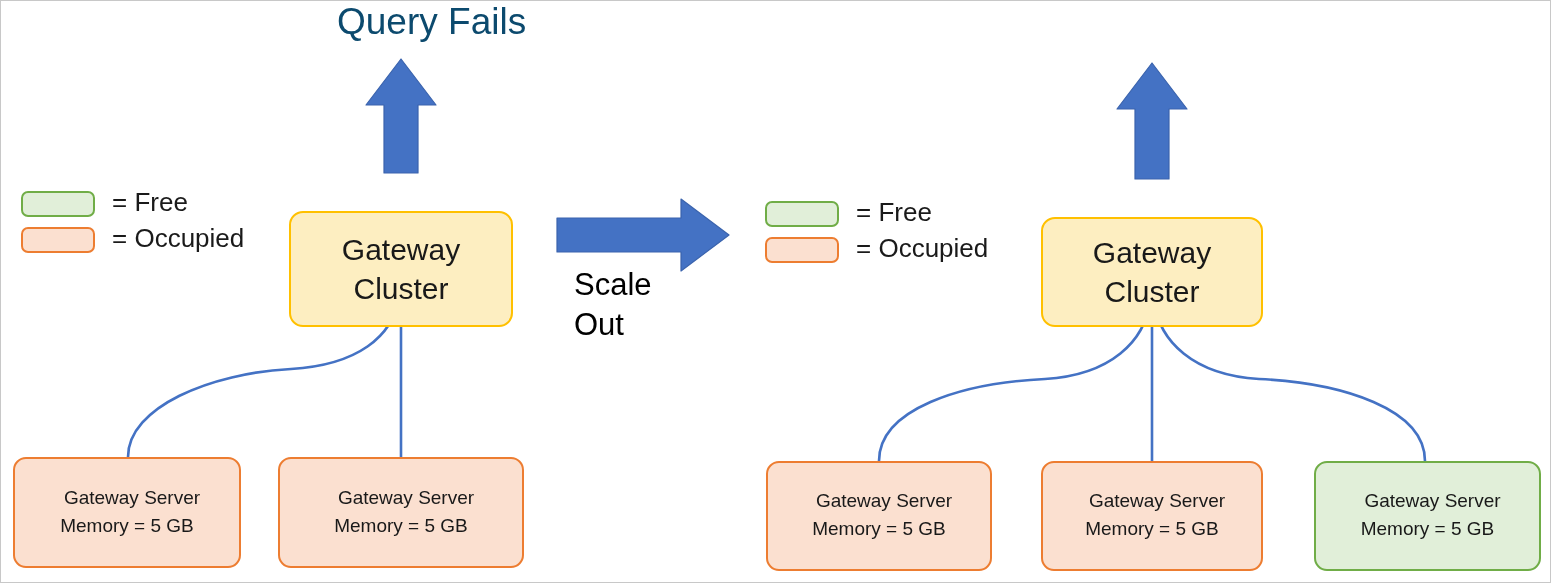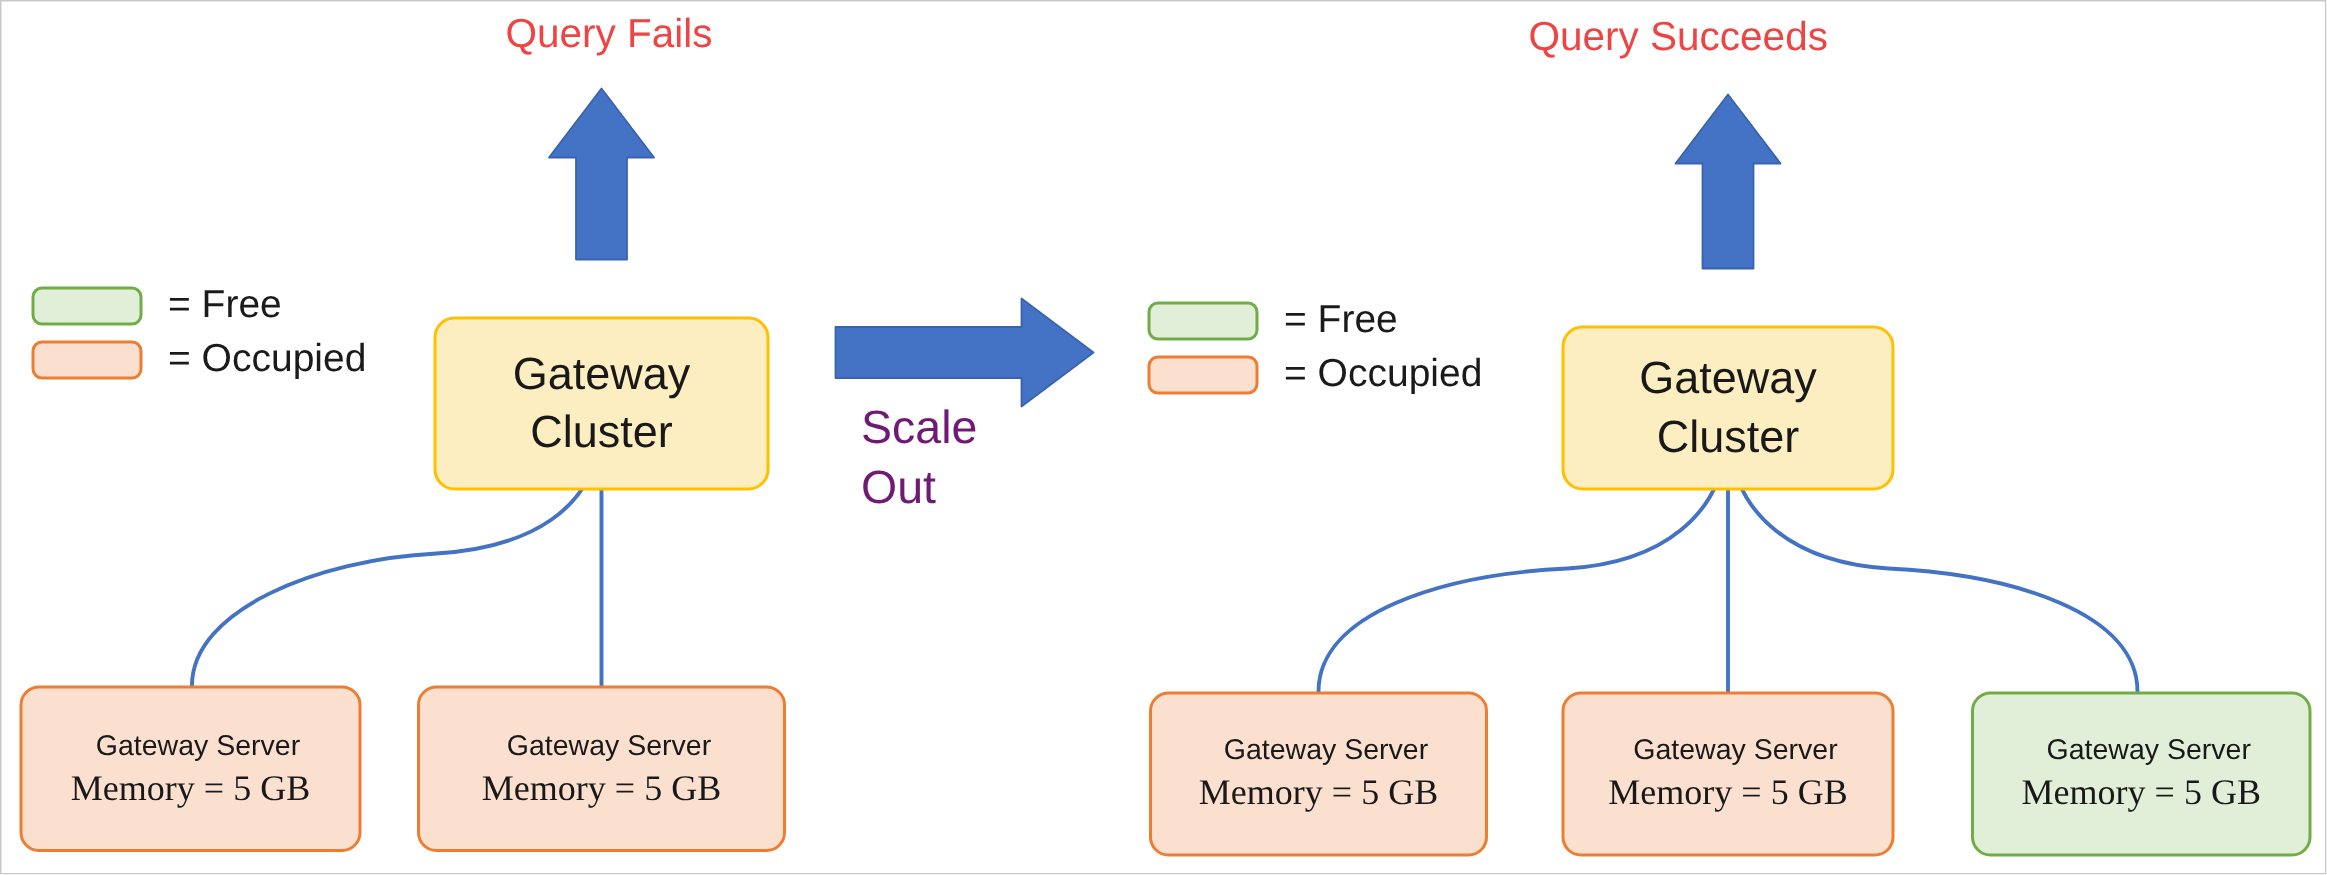--- a/index.html
+++ b/index.html
@@ -32,23 +32,23 @@
     position: absolute;
     left: 0;
     top: 0;
     width: 1551px;
     height: 583px;
   }
 
   
   .heading {
     position: absolute;
-    font-size: 27px;
+    font-size: 37px;
     line-height: 38px;
-    color: #ef4444;
+    color: #0c4a6e;
     white-space: nowrap;
     font-weight: 400;
     letter-spacing: 0px;
   }
 
   
   .cluster-box {
     position: absolute;
     background: #fdeec1;
     border: 2.5px solid #ffc000;
@@ -83,23 +83,22 @@
   .server-box.free {
     background: #e1efd9;
     border: 2.2px solid #70ad47;
   }
   .server-box .name {
     font-size: 19px;
     line-height: 26px;
     margin-left: 10px;
   }
   .server-box .mem {
-    font-size: 24px;
+    font-size: 19px;
     line-height: 30px;
-    font-family: Liberation Serif, serif;
   }
 
   
   .legend {
     position: absolute;
   }
   .legend-row {
     display: flex;
     align-items: flex-end;
     height: 36px;
@@ -125,21 +124,21 @@
     color: #1a1a1a;
     margin-left: 17px;
     white-space: nowrap;
   }
 
   
   .scale-label {
     position: absolute;
     font-size: 31px;
     line-height: 40px;
-    color: #701a75;
+    color: #000000;
     text-align: left;
     white-space: nowrap;
   }
 </style>
 </head>
 <body>
 
 <div id="canvas">
 
   <svg id="wires" viewBox="0 0 1551 583">
@@ -204,21 +203,20 @@
     <div class="server-box occupied" style="left:277px; top:456px; width:246px; height:111px;">
       <span class="name">Gateway Server</span>
       <span class="mem">Memory = 5 GB</span>
     </div>
 
     <div class="scale-label" style="left:573px; top:264px;">
       <div>Scale</div>
       <div>Out</div>
     </div>
 
-    <div class="heading" style="left:1018px; top:4px;">Query Succeeds</div>
 
     <div class="legend" style="left:764px; top:190px;">
       <div class="legend-row">
         <span class="swatch free"></span>
         <span class="legend-label">= Free</span>
       </div>
       <div class="legend-row">
         <span class="swatch occupied"></span>
         <span class="legend-label">= Occupied</span>
       </div>

